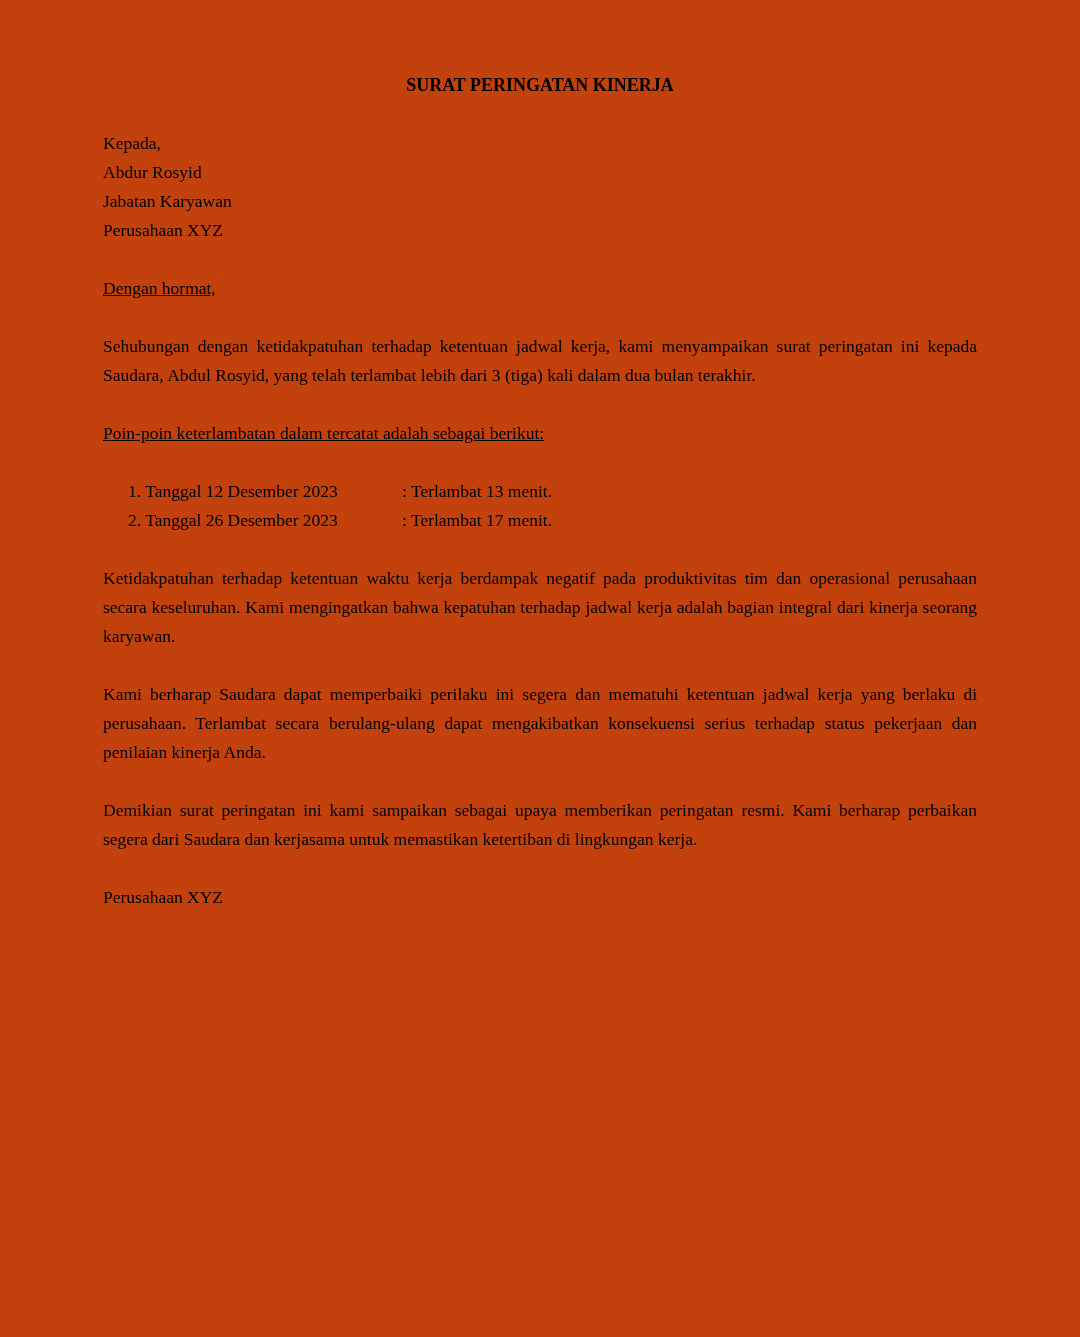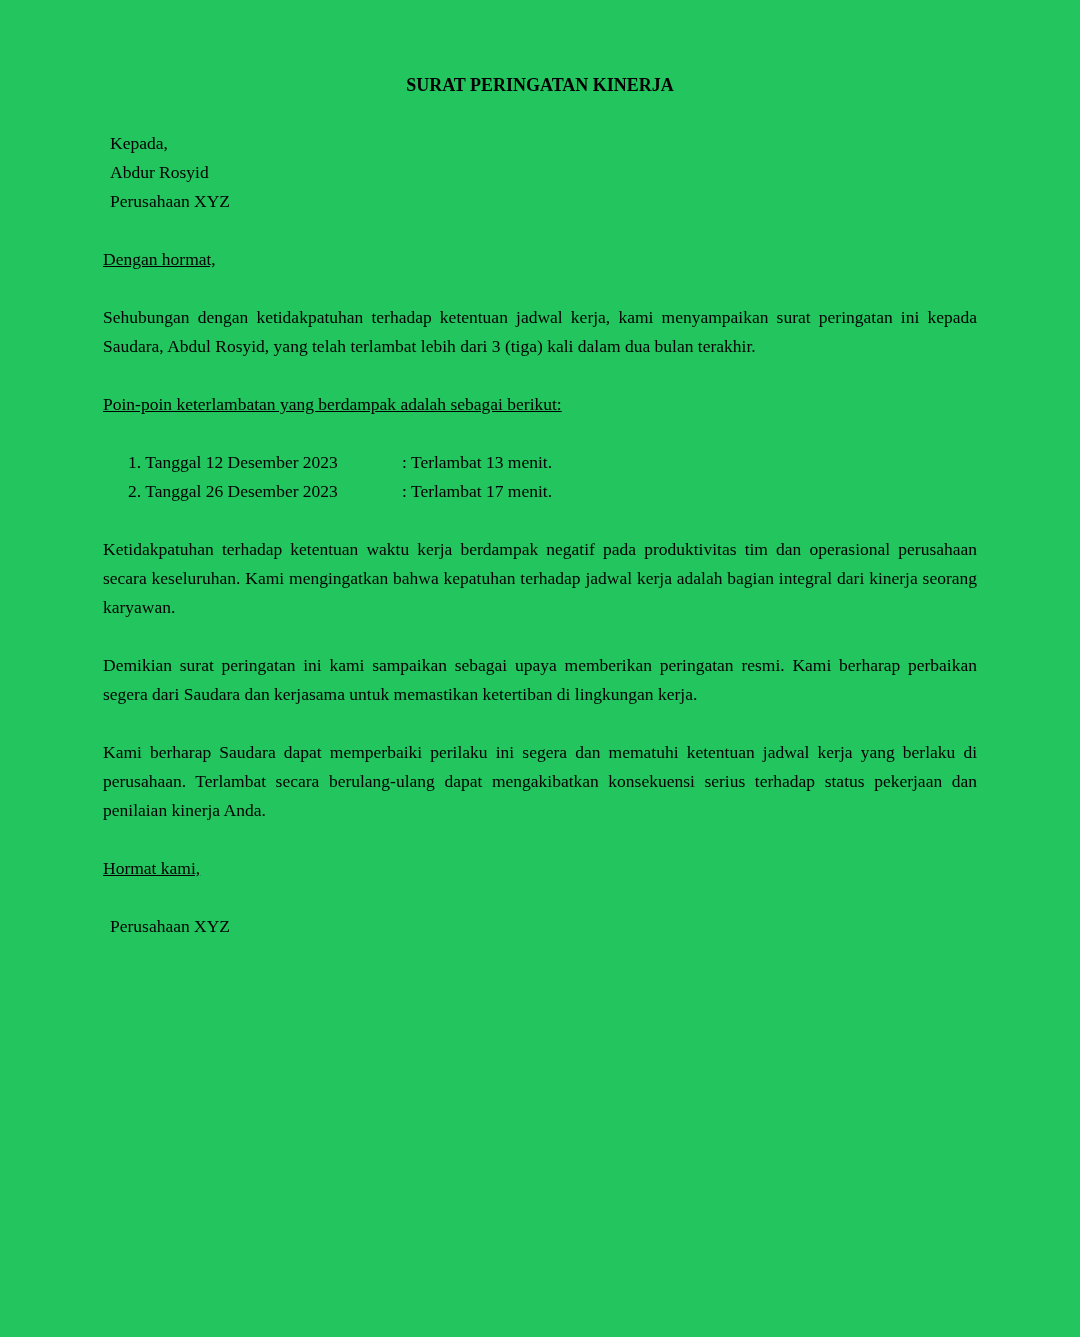--- a/index.html
+++ b/index.html
@@ -14,35 +14,34 @@
     font-family: "Liberation Serif", "DejaVu Serif", serif;
     font-size: 17.5px;
     line-height: 29px;
     overflow: hidden;
   }
   .page {
     box-sizing: border-box;
     width: 1080px;
     height: 1337px;
     padding: 71px 103px 40px 103px;
-    background: #22c55e;
+    background: #c2410c;
   }
   .title {
     margin: 0 0 29px 0;
     font-size: 18px;
     font-weight: bold;
     text-align: center;
     line-height: 29px;
   }
   .block {
     margin: 0 0 29px 0;
   }
   .line {
     white-space: pre;
-    margin-left: 7px;
   }
   p.para {
     margin: 16px 0 29px 0;
     text-align: justify;
   }
   p.plain {
     margin: 0 0 29px 0;
     text-decoration: underline;
   }
   .records {
@@ -68,45 +67,45 @@
 </head>
 <body>
 
 <div class="page">
 
   <h1 class="title">SURAT PERINGATAN KINERJA</h1>
 
   <div class="block">
     <div class="line">Kepada,</div>
     <div class="line">Abdur Rosyid</div>
+    <div class="line">Jabatan Karyawan</div>
     <div class="line">Perusahaan XYZ</div>
   </div>
 
   <p class="plain">Dengan hormat,</p>
 
   <p class="para">Sehubungan dengan ketidakpatuhan terhadap ketentuan jadwal kerja, kami menyampaikan surat peringatan ini kepada Saudara, Abdul Rosyid, yang telah terlambat lebih dari 3 (tiga) kali dalam dua bulan terakhir.</p>
 
-  <p class="plain">Poin-poin keterlambatan yang berdampak adalah sebagai berikut:</p>
+  <p class="plain">Poin-poin keterlambatan dalam tercatat adalah sebagai berikut:</p>
 
   <div class="records">
     <div class="record">
       <span class="record-label">1. Tanggal 12 Desember 2023</span>
       <span class="record-value">: Terlambat 13 menit.</span>
     </div>
     <div class="record">
       <span class="record-label">2. Tanggal 26 Desember 2023</span>
       <span class="record-value">: Terlambat 17 menit.</span>
     </div>
   </div>
 
   <p class="para">Ketidakpatuhan terhadap ketentuan waktu kerja berdampak negatif pada produktivitas tim dan operasional perusahaan secara keseluruhan. Kami mengingatkan bahwa kepatuhan terhadap jadwal kerja adalah bagian integral dari kinerja seorang karyawan.</p>
 
+  <p class="para">Kami berharap Saudara dapat memperbaiki perilaku ini segera dan mematuhi ketentuan jadwal kerja yang berlaku di perusahaan. Terlambat secara berulang-ulang dapat mengakibatkan konsekuensi serius terhadap status pekerjaan dan penilaian kinerja Anda.</p>
+
   <p class="para">Demikian surat peringatan ini kami sampaikan sebagai upaya memberikan peringatan resmi. Kami berharap perbaikan segera dari Saudara dan kerjasama untuk memastikan ketertiban di lingkungan kerja.</p>
 
-  <p class="para">Kami berharap Saudara dapat memperbaiki perilaku ini segera dan mematuhi ketentuan jadwal kerja yang berlaku di perusahaan. Terlambat secara berulang-ulang dapat mengakibatkan konsekuensi serius terhadap status pekerjaan dan penilaian kinerja Anda.</p>
-
-  <p class="plain">Hormat kami,</p>
 
   <div class="signature-block">
     <div class="line">Perusahaan XYZ</div>
   </div>
 
 </div>
 
 </body></html>

